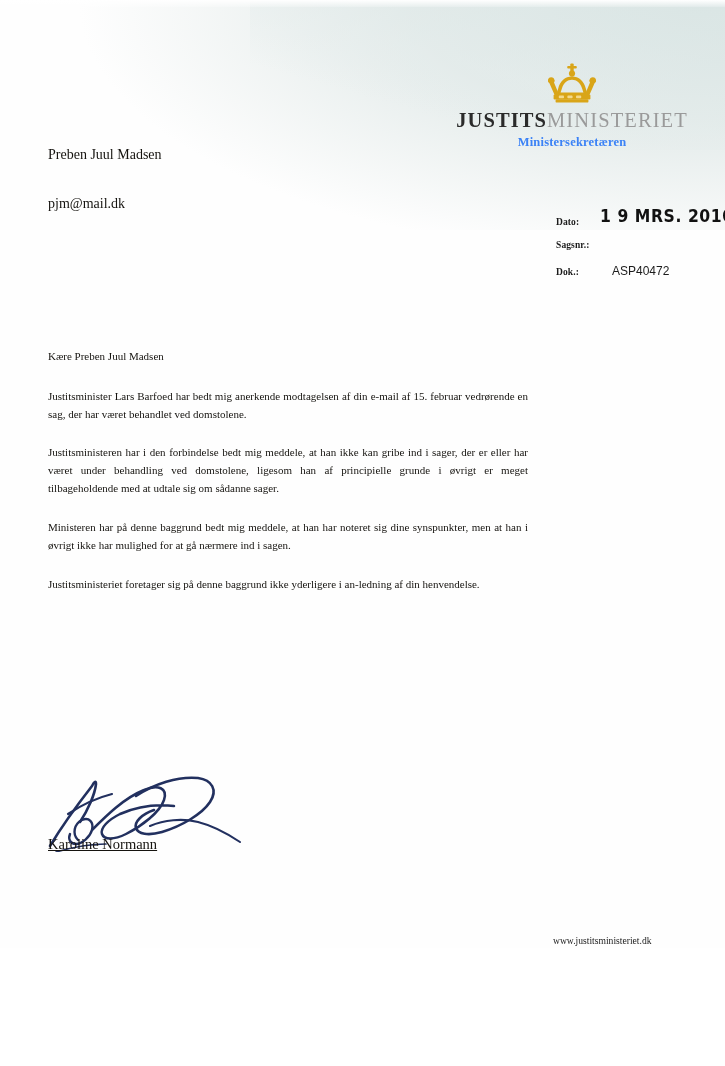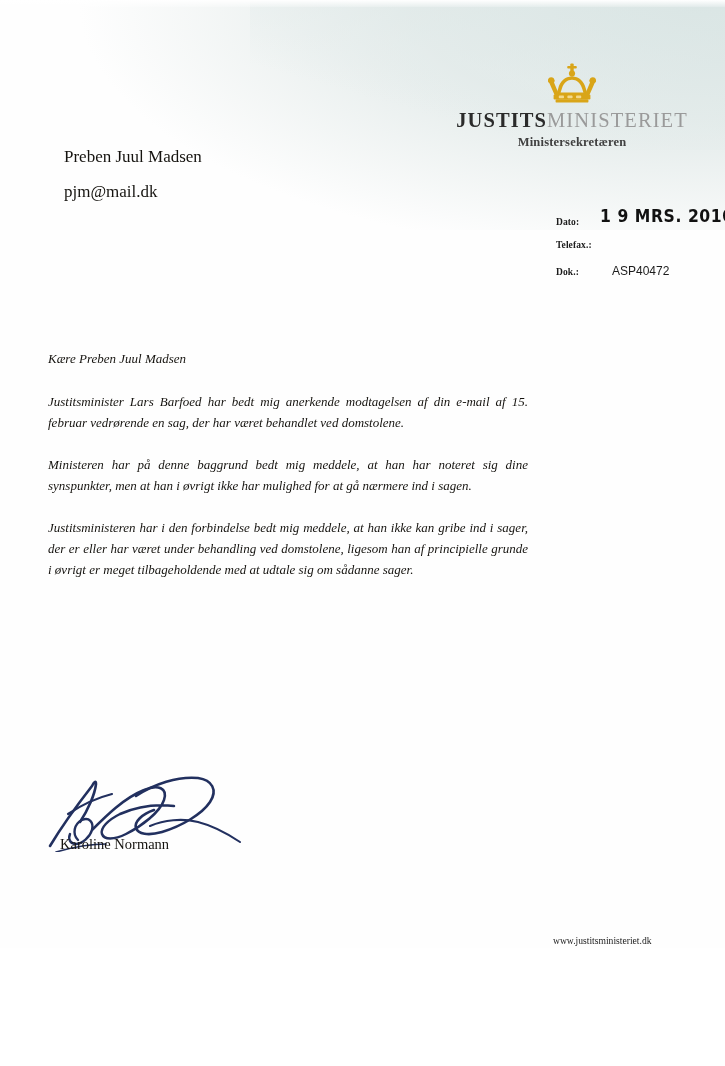--- a/index.html
+++ b/index.html
@@ -72,34 +72,34 @@
     font-weight: bold;
   }
   .wordmark .w-light {
     color: #9a9a9a;
     font-weight: normal;
   }
   .subunit {
     margin-top: 4px;
     font-size: 12.5px;
     font-weight: bold;
-    color: #404040;
+    color: #3b82f6;
     letter-spacing: 0.2px;
   }
 
   
   .recipient {
     position: absolute;
-    left: 64px;
+    left: 48px;
     top: 146px;
-    font-size: 17px;
+    font-size: 14px;
     line-height: 1.25;
   }
   .recipient .r-email {
-    margin-top: 14px;
+    margin-top: 31px;
   }
 
   
   .meta {
     position: absolute;
     left: 556px;
     top: 206px;
     width: 170px;
     font-size: 9.5px;
     line-height: 1.42;
@@ -134,23 +134,22 @@
     color: #1b1b1b;
     padding-left: 14px;
   }
 
   
   .letter-body {
     position: absolute;
     left: 48px;
     top: 348px;
     width: 488px;
-    font-size: 13px;
+    font-size: 11px;
     line-height: 1.62;
-    font-style: italic;
   }
   .salutation {
     margin: 0 0 22px 0;
   }
   .para {
     margin: 0 8px 21px 0;
     text-align: justify;
     text-justify: inter-word;
   }
   .para:last-child { margin-bottom: 0; }
@@ -162,24 +161,25 @@
     top: 766px;
     width: 300px;
     font-size: 14.5px;
   }
   .sign-area {
     position: relative;
     height: 78px;
   }
   .sign-name {
     position: absolute;
-    left: 12px;
+    left: 0;
     top: 70px;
     font-size: 14.5px;
     white-space: nowrap;
+    text-decoration: underline;
   }
   .signature-svg {
     position: absolute;
     left: -16px;
     top: -6px;
     pointer-events: none;
   }
 
   
   .footer {
@@ -240,33 +240,34 @@
     <div>Preben Juul Madsen</div>
     <div class="r-email">pjm@mail.dk</div>
   </div>
 
   <div class="meta">
     <div class="meta-stamp">1 9 MRS. 2010</div>
     <div class="meta-row">
       <span class="meta-label">Dato:</span>
     </div>
     <div class="meta-row">
-      <span class="meta-label">Telefax.:</span>
+      <span class="meta-label">Sagsnr.:</span>
     </div>
     <div class="meta-row">
       <span class="meta-label">Dok.:</span>
       <span class="meta-dok">ASP40472</span>
     </div>
   </div>
 
   <div class="letter-body">
     <p class="salutation">Kære Preben Juul Madsen</p>
     <p class="para">Justitsminister Lars Barfoed har bedt mig anerkende modtagelsen af din e-mail af 15. februar vedrørende en sag, der har været behandlet ved domstolene.</p>
+    <p class="para">Justitsministeren har i den forbindelse bedt mig meddele, at han ikke kan gribe ind i sager, der er eller har været under behandling ved domstolene, ligesom han af principielle grunde i øvrigt er meget tilbageholdende med at udtale sig om sådanne sager.</p>
     <p class="para">Ministeren har på denne baggrund bedt mig meddele, at han har noteret sig dine synspunkter, men at han i øvrigt ikke har mulighed for at gå nærmere ind i sagen.</p>
-    <p class="para">Justitsministeren har i den forbindelse bedt mig meddele, at han ikke kan gribe ind i sager, der er eller har været under behandling ved domstolene, ligesom han af principielle grunde i øvrigt er meget tilbageholdende med at udtale sig om sådanne sager.</p>
+    <p class="para">Justitsministeriet foretager sig på denne baggrund ikke yderligere i an-ledning af din henvendelse.</p>
   </div>
 
   <div class="closing">
     <div class="sign-area">
       <svg class="signature-svg" width="230" height="92" viewBox="0 0 230 92">
         <g fill="none" stroke="#22305f" stroke-linecap="round" stroke-linejoin="round">
           <path d="M18 86 C30 66 46 44 60 26 C62 22 64 20 64 24 C63 34 56 50 48 62" stroke-width="2.6"></path>
           <path d="M36 54 C48 46 64 38 80 34" stroke-width="2.2"></path>
           <path d="M46 80 C40 74 42 64 50 60 C57 57 62 62 60 70 C58 77 50 84 44 84
                    C38 84 36 79 38 74" stroke-width="2.4"></path>

